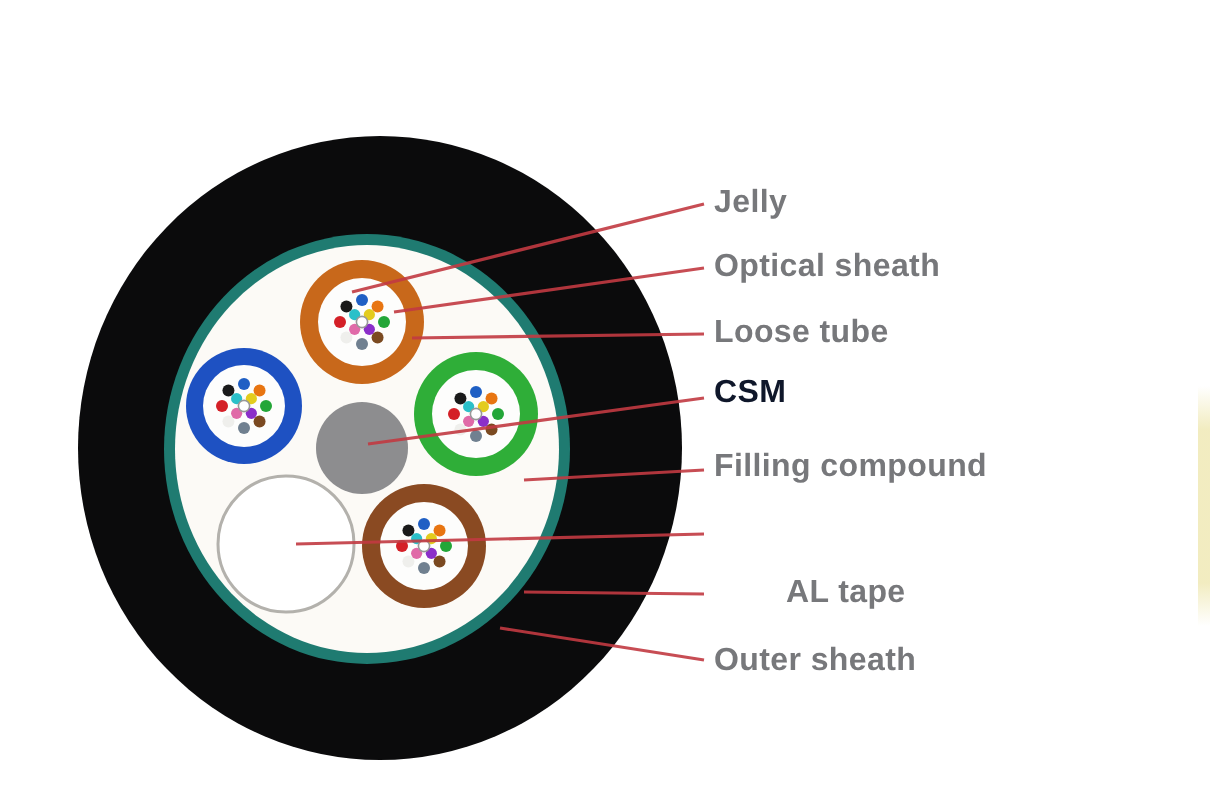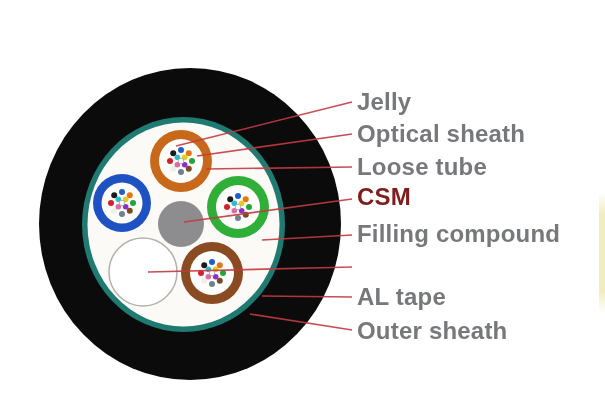--- a/index.html
+++ b/index.html
@@ -7,21 +7,21 @@
     position:relative;
     width:605px;height:405px;
     background:#ffffff;
     overflow:hidden;
     font-family:"Liberation Sans", sans-serif;
   }
   #diagram-svg{position:absolute;left:0;top:0;}
   .label{
     position:absolute;
     left:357px;
-    font-size:24px;
+    font-size:16px;
     font-weight:700;
     line-height:26px;
     white-space:nowrap;
     letter-spacing:0.2px;
   }
   #edge-artifact{
     position:absolute;
     right:0;top:193px;
     width:6px;height:120px;
     background:linear-gradient(to bottom, rgba(241,235,189,0), rgba(241,235,189,0.95) 18%, rgba(241,235,189,0.95) 82%, rgba(241,235,189,0));
@@ -125,19 +125,19 @@
       <line x1="262" y1="240" x2="352" y2="235" stroke="#c23a42"></line>
       <line x1="148" y1="272" x2="352" y2="267" stroke="#c23a42"></line>
       <line x1="262" y1="296" x2="352" y2="297" stroke="#c23a42"></line>
       <line x1="250" y1="314" x2="352" y2="330" stroke="#c23a42"></line>
     </g>
   </svg>
 
   <div class="label" style="top: 89px; color: rgb(119, 120, 123);">Jelly</div>
   <div class="label" style="top: 121px; color: rgb(119, 120, 123);">Optical sheath</div>
   <div class="label" style="top: 154px; color: rgb(119, 120, 123);">Loose tube</div>
-  <div class="label" style="top: 184px; color: #7f1d1d;">CSM</div>
+  <div class="label" style="top: 184px; color: #0f172a;">CSM</div>
   <div class="label" style="top: 221px; color: rgb(119, 120, 123);">Filling compound</div>
-  <div class="label" style="top: 284px; color: rgb(119, 120, 123);">AL tape</div>
+  <div class="label" style="top: 284px; color: rgb(119, 120, 123); margin-left: 36px;">AL tape</div>
   <div class="label" style="top: 318px; color: rgb(119, 120, 123);">Outer sheath</div>
 
   <div id="edge-artifact"></div>
 </div>
 
 </body></html>

